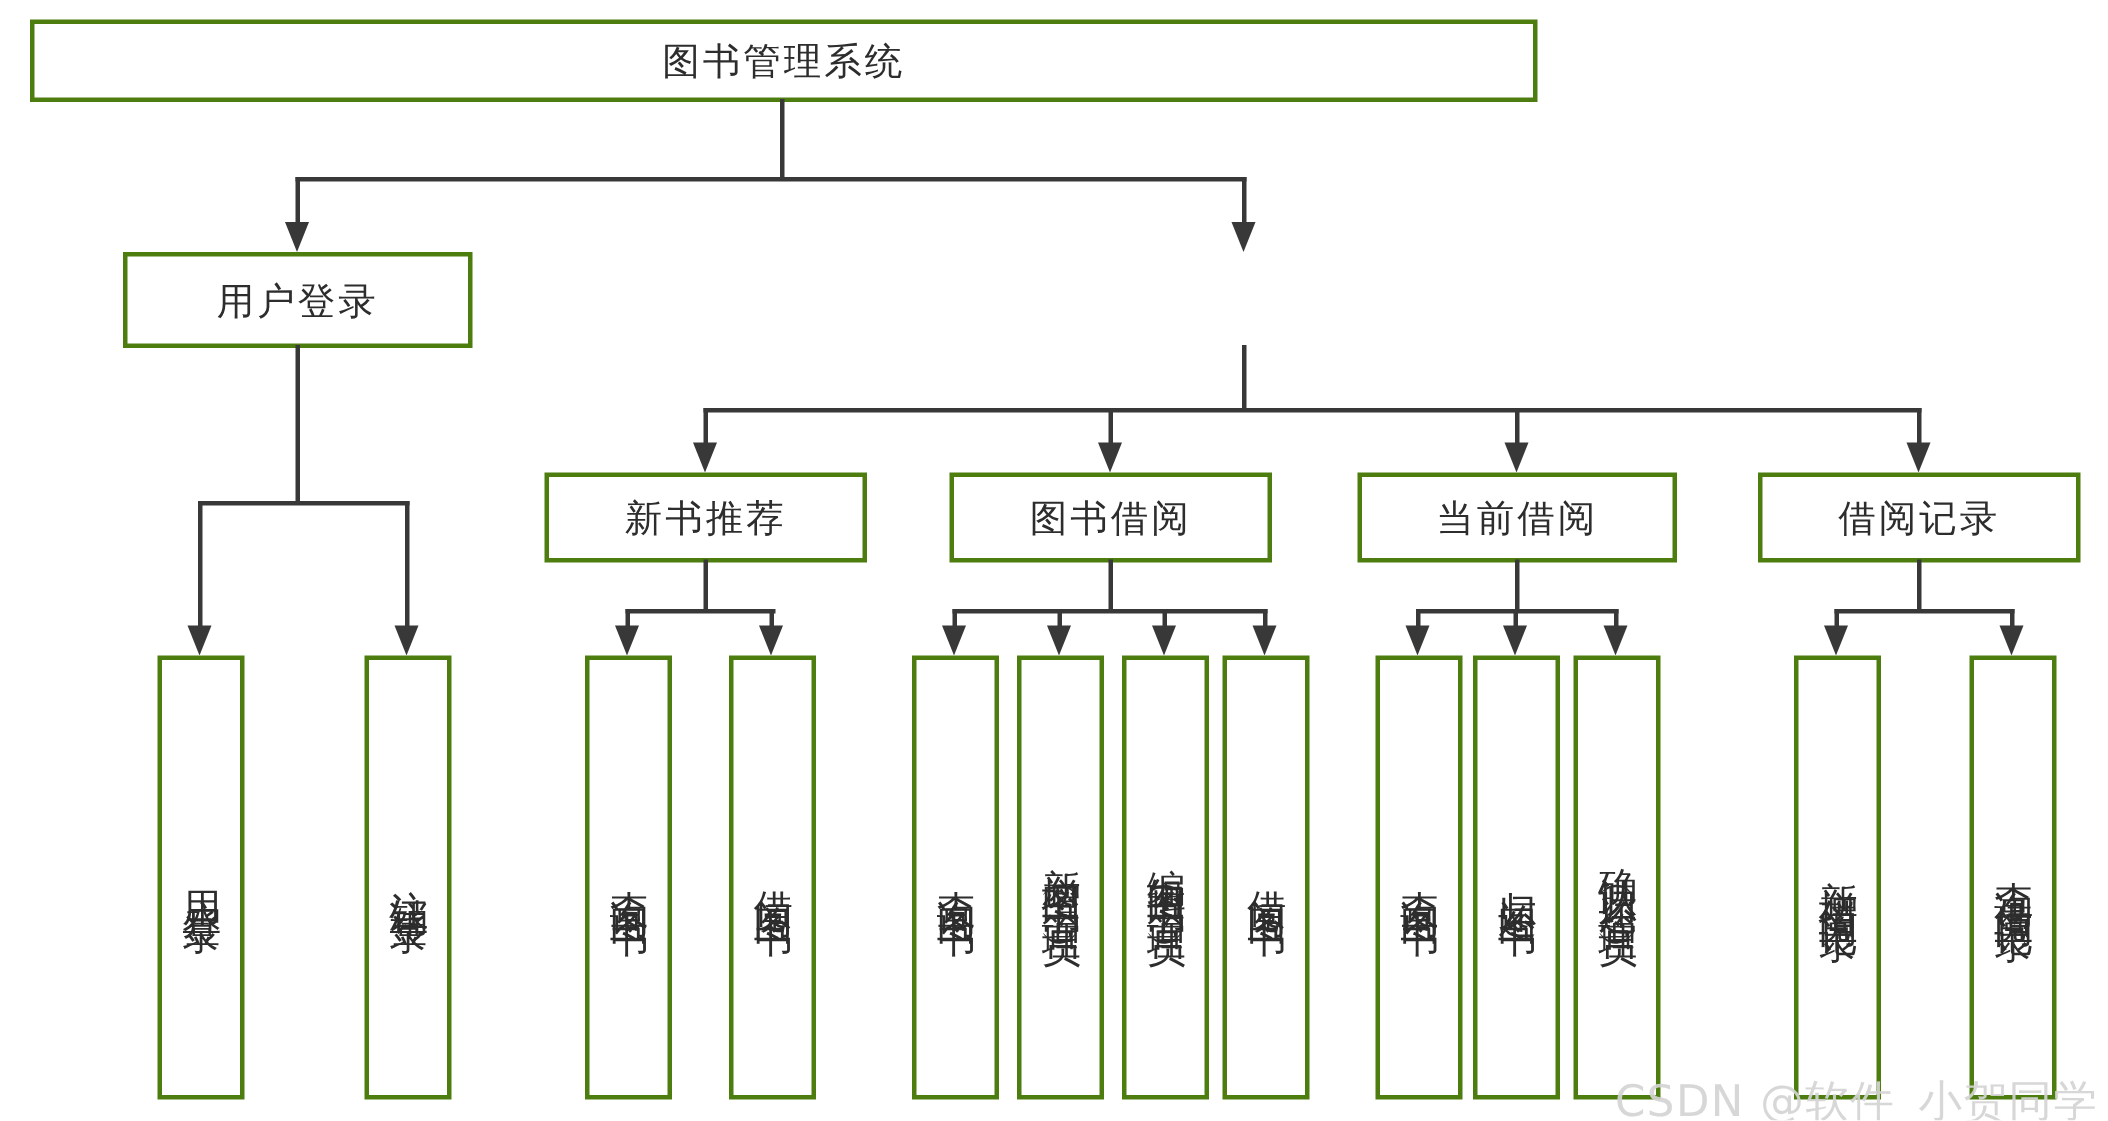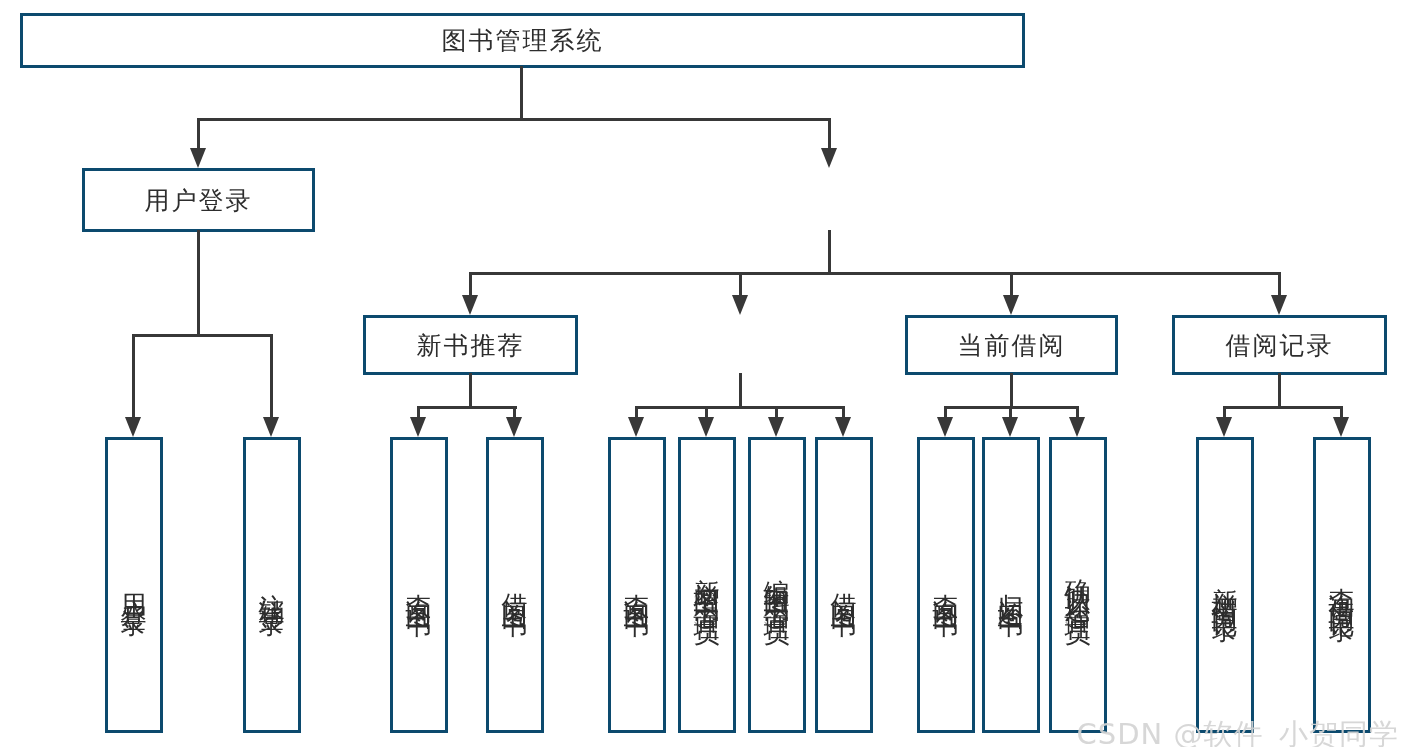--- a/index.html
+++ b/index.html
@@ -1,21 +1,21 @@
 <!DOCTYPE html>
 <html><head>
 <meta charset="utf-8">
 <style>
   html,body{margin:0;padding:0;background:#ffffff;}
   .canvas{
     position:relative;width:1405px;height:747px;background:#ffffff;
     font-family:"DejaVu Sans","Liberation Sans",sans-serif;overflow:hidden;
   }
   .node{
-    position:absolute;box-sizing:border-box;border:3px solid #0c4a6e;background:#ffffff;
+    position:absolute;box-sizing:border-box;border:3px solid #4d7c0f;background:#ffffff;
     display:flex;align-items:center;justify-content:center;color:#2d2d2d;
   }
   .hnode{font-size:25px;letter-spacing:2px;white-space:nowrap;}
   .vnode{font-size:26px;}
   .vnode .vtext{
     writing-mode:vertical-rl;text-orientation:mixed;
     letter-spacing:6px;line-height:1;
   }
   .line{position:absolute;background:#383838;}
   .arrow{
@@ -62,20 +62,23 @@
   <div class="arrow" style="left:462px;top:295px;"></div>
   <div class="line" style="left:739px;top:272px;width:3px;height:26px;"></div>
   <div class="arrow" style="left:732px;top:295px;"></div>
   <div class="line" style="left:1010px;top:272px;width:3px;height:26px;"></div>
   <div class="arrow" style="left:1003px;top:295px;"></div>
   <div class="line" style="left:1278px;top:272px;width:3px;height:26px;"></div>
   <div class="arrow" style="left:1271px;top:295px;"></div>
 
   <div class="node hnode" style="left:363px;top:315px;width:215px;height:60px;text-align:right;">
     <span>新书推荐</span>
+  </div>
+  <div class="node hnode" style="left:633px;top:315px;width:215px;height:60px;">
+    <span>图书借阅</span>
   </div>
   <div class="node hnode" style="left:1172px;top:315px;width:215px;height:60px;">
     <span>借阅记录</span>
   </div>
   <div class="node hnode" style="left:905px;top:315px;width:213px;height:60px;">
     <span>当前借阅</span>
   </div>
 
   <div class="line" style="left:469px;top:373px;width:3px;height:35px;"></div>
   <div class="line" style="left:417px;top:406px;width:100px;height:3px;"></div>

